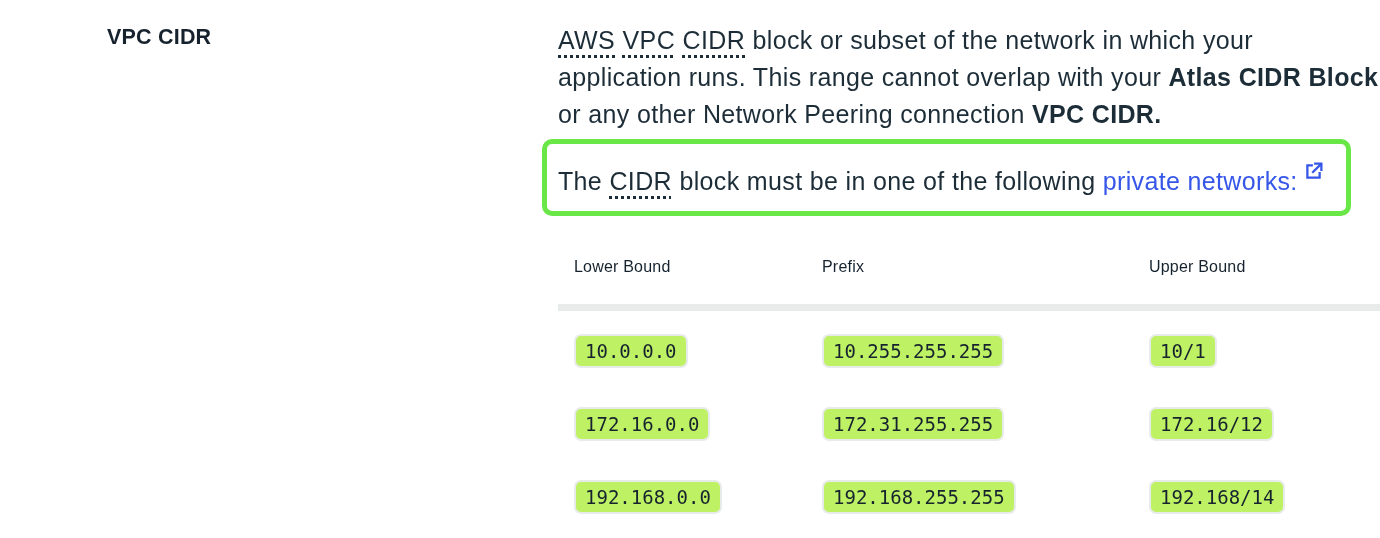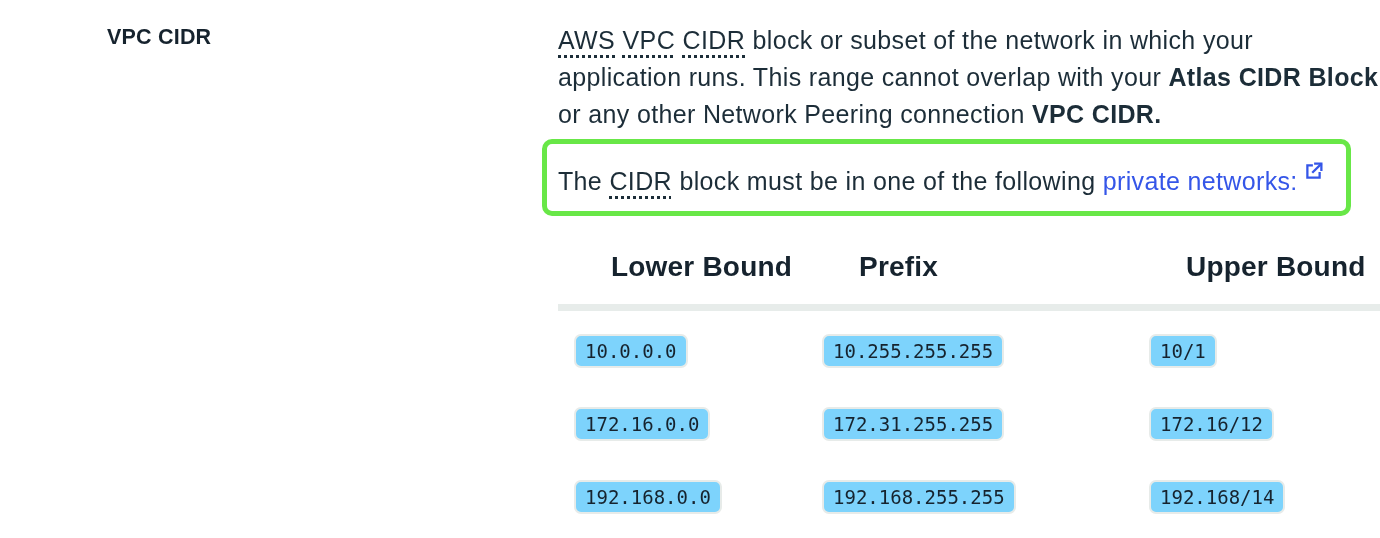--- a/index.html
+++ b/index.html
@@ -71,42 +71,41 @@
     color: #3556E8;
   }
   .table { margin-top: 36px; }
   .tgrid {
     display: grid;
     grid-template-columns: 248px 327px 247px;
     padding-left: 16px;
     align-items: start;
   }
   .th {
-    font-size: 28px;
-    font-weight: bold;
+    font-size: 16px;
+    font-weight: normal;
     letter-spacing: 0.2px;
     line-height: 30px;
     color: #16232E;
-    margin-left: 37px;
   }
   .hdivider {
     height: 7px;
     background: #E7ECEA;
     margin-top: 22px;
     width: 822px;
   }
   .trow { margin-top: 23px; }
   .trow + .trow { margin-top: 39px; }
   .chip {
     display: inline-block;
     font-family: "DejaVu Sans Mono", monospace;
     font-size: 19px;
     line-height: 22px;
     color: #16232E;
-    background: #7dd3fc;
+    background: #bef264;
     border: 2px solid #E7EBE9;
     border-radius: 7px;
     padding: 4px 9px;
     white-space: nowrap;
   }
 </style>
 </head>
 <body>
 
 <div class="page">

